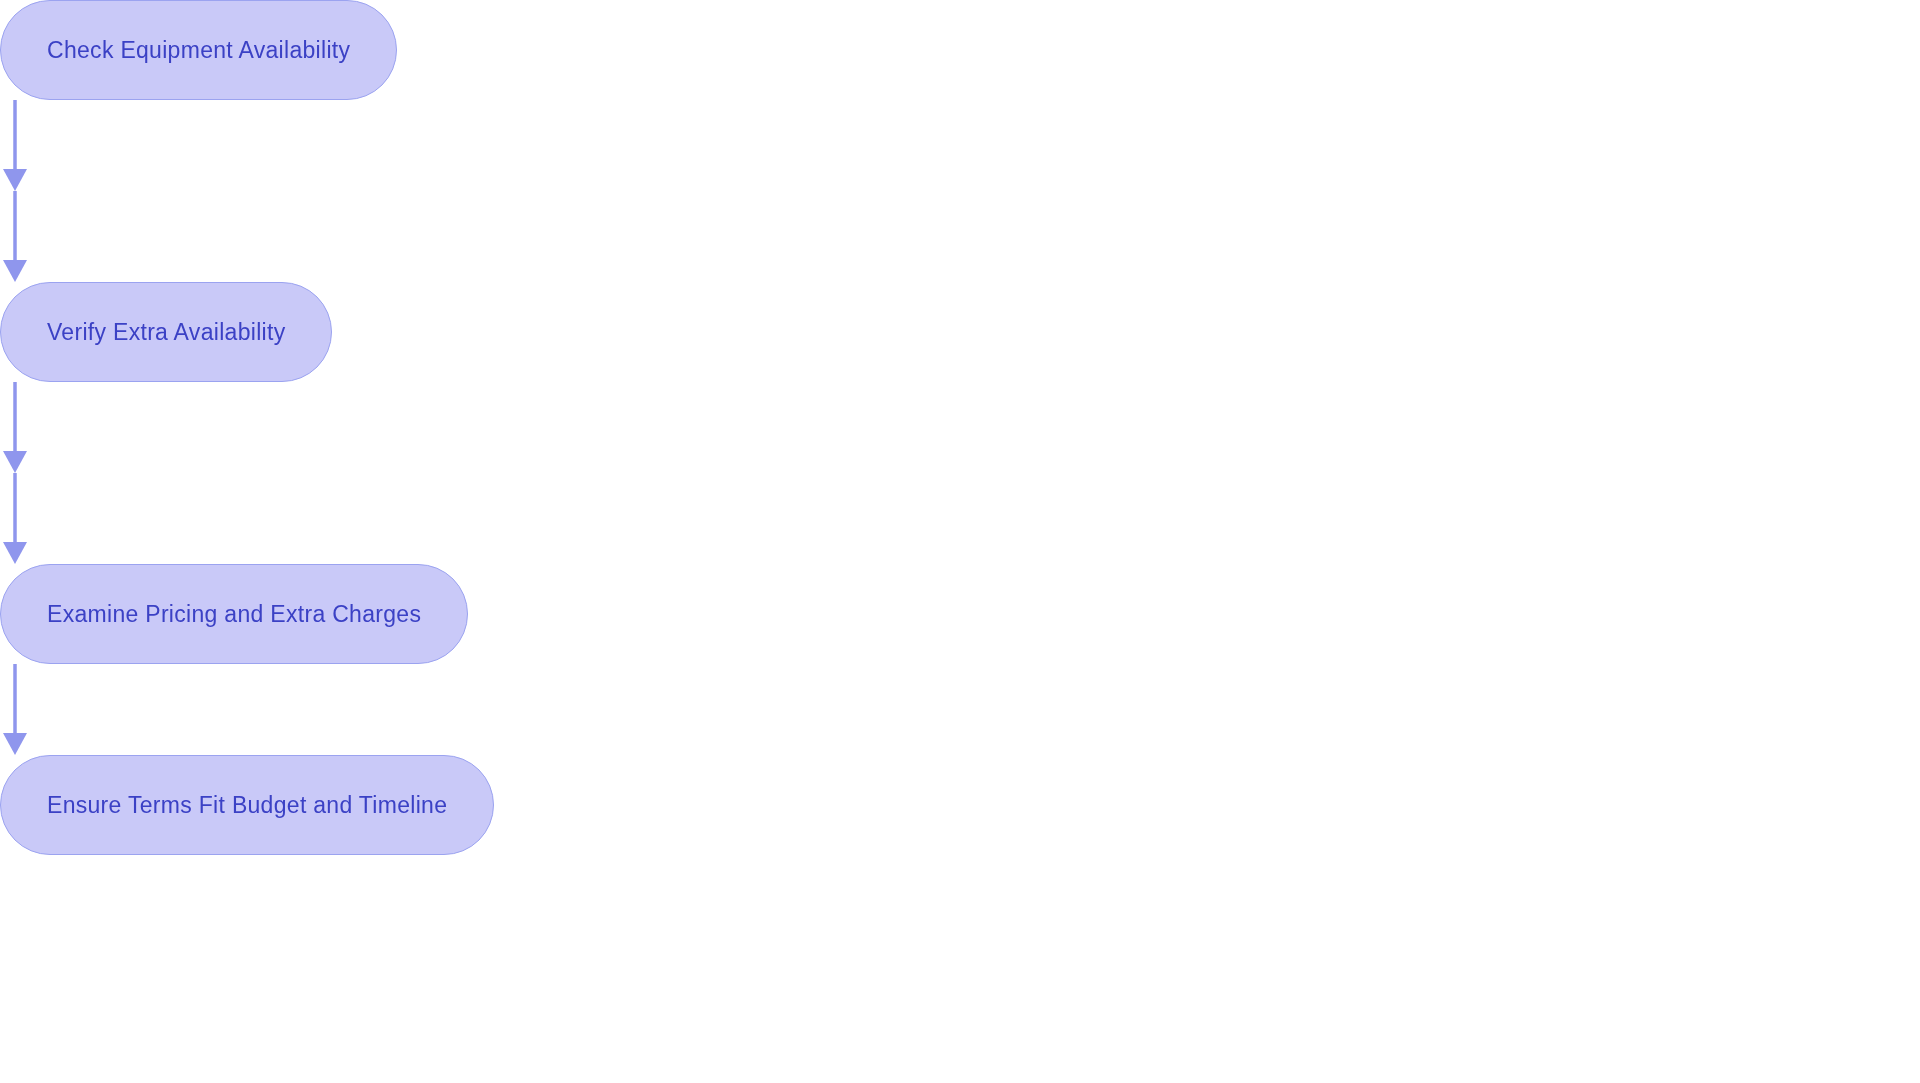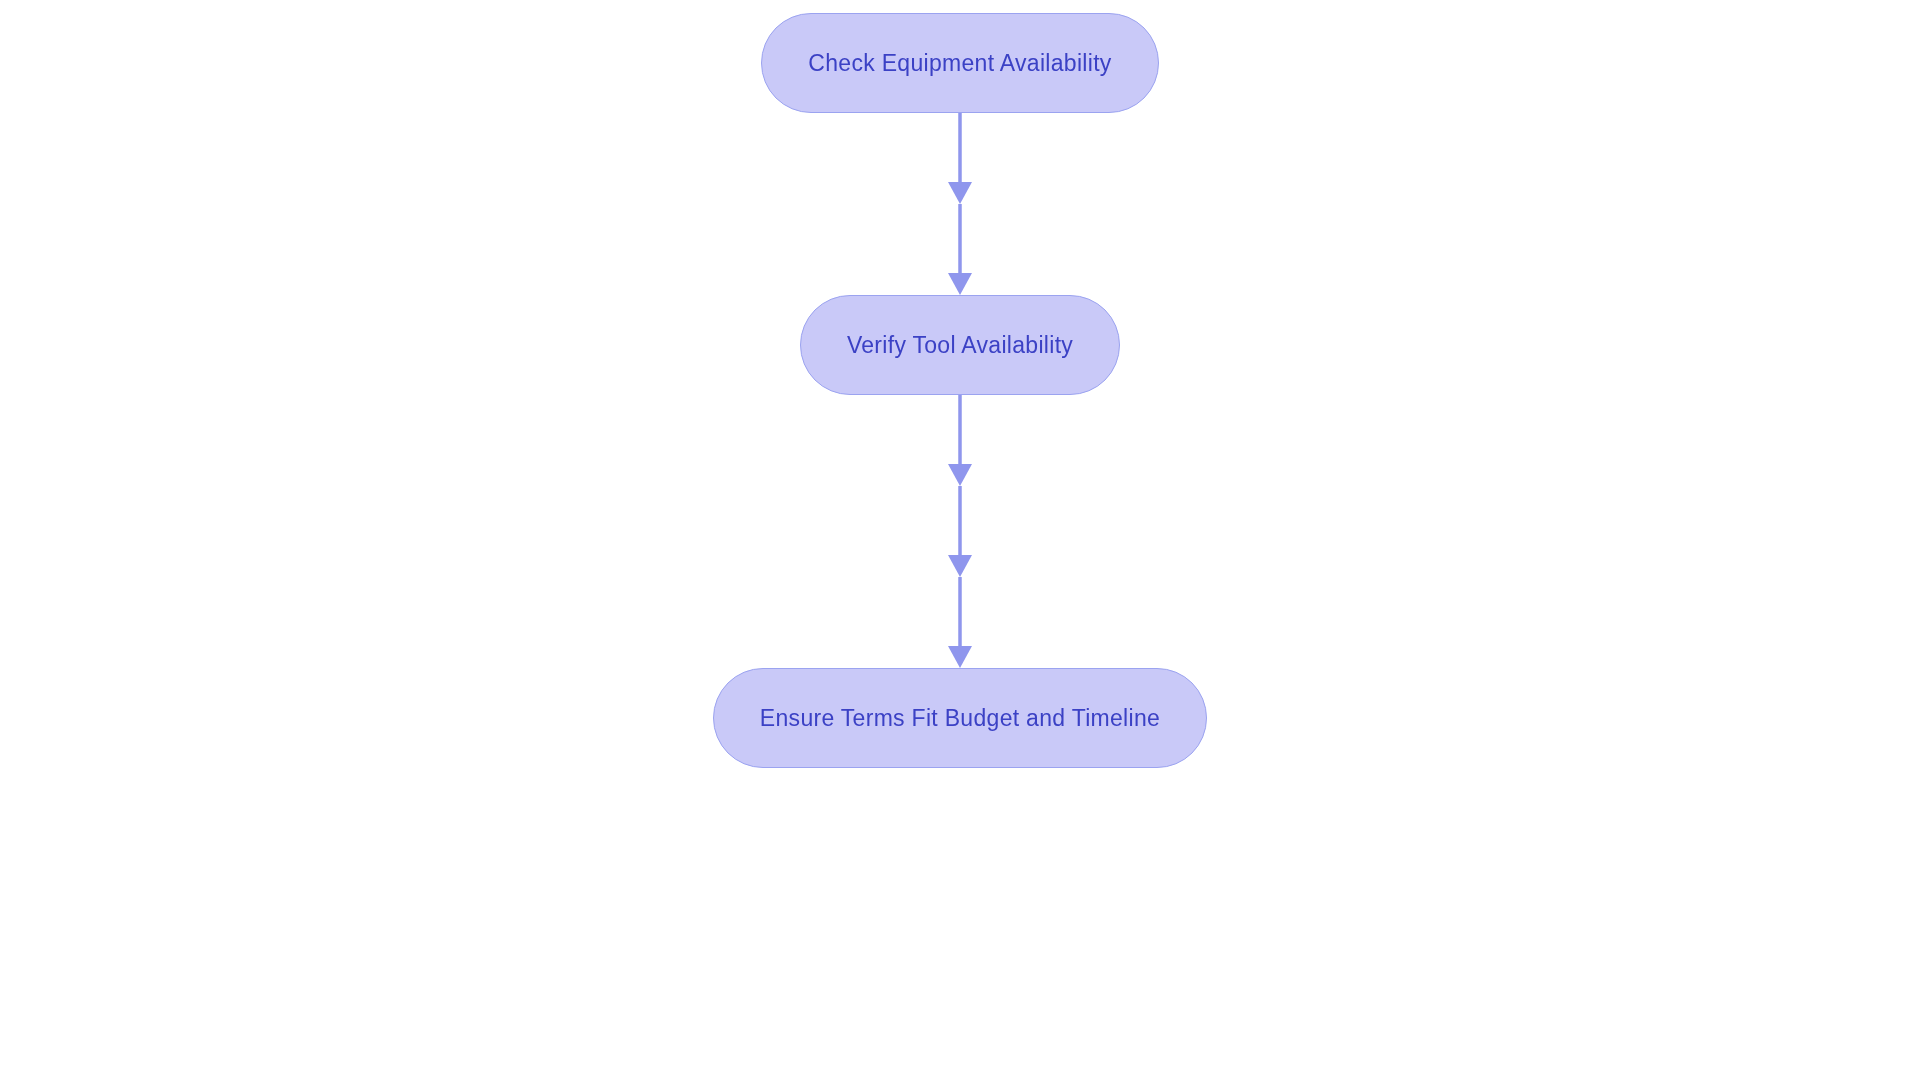--- a/index.html
+++ b/index.html
@@ -15,22 +15,21 @@
     height: 1083px;
     background: var(--bg);
     overflow: hidden;
     font-family: "Liberation Sans", sans-serif;
   }
   .canvas {
     width: 1920px;
     height: 766px;
     display: flex;
     flex-direction: column;
-    align-items: center;
-    padding-top: 13px;
+    align-items: flex-start;
   }
   .node {
     height: 100px;
     min-width: 310px;
     border-radius: 50px;
     background: var(--node-fill);
     border: 1.5px solid var(--node-border);
     display: flex;
     align-items: center;
     justify-content: center;
@@ -72,34 +71,37 @@
     <polygon points="3,69 27,69 15,91"></polygon>
   </svg>
 
 
   <svg class="arrow" width="30" height="91" viewBox="0 0 30 91">
     <line x1="15" y1="0" x2="15" y2="71"></line>
     <polygon points="3,69 27,69 15,91"></polygon>
   </svg>
 
   <div class="node">
-    <span class="node-label">Verify Tool Availability</span>
+    <span class="node-label">Verify Extra Availability</span>
   </div>
 
   <svg class="arrow" width="30" height="91" viewBox="0 0 30 91">
     <line x1="15" y1="0" x2="15" y2="71"></line>
     <polygon points="3,69 27,69 15,91"></polygon>
   </svg>
 
 
   <svg class="arrow" width="30" height="91" viewBox="0 0 30 91">
     <line x1="15" y1="0" x2="15" y2="71"></line>
     <polygon points="3,69 27,69 15,91"></polygon>
   </svg>
 
+  <div class="node">
+    <span class="node-label">Examine Pricing and Extra Charges</span>
+  </div>
 
   <svg class="arrow" width="30" height="91" viewBox="0 0 30 91">
     <line x1="15" y1="0" x2="15" y2="71"></line>
     <polygon points="3,69 27,69 15,91"></polygon>
   </svg>
 
   <div class="node">
     <span class="node-label">Ensure Terms Fit Budget and Timeline</span>
   </div>
 

